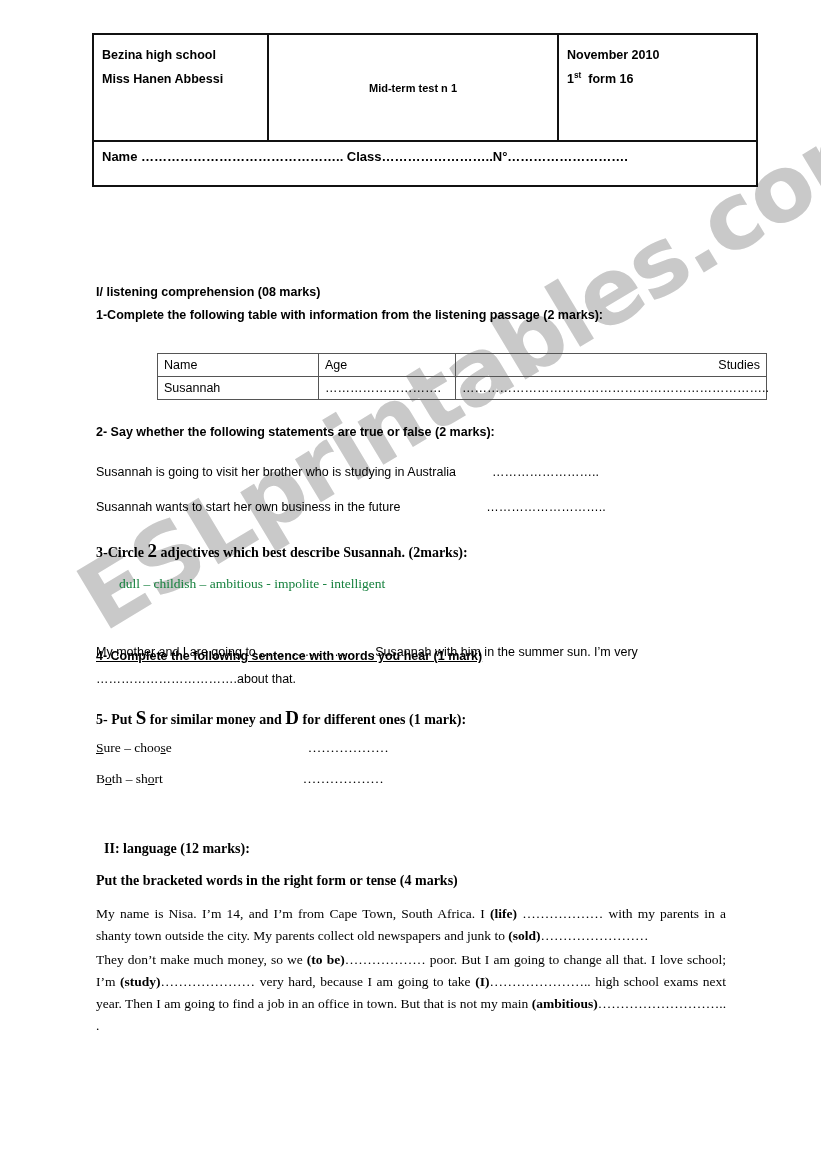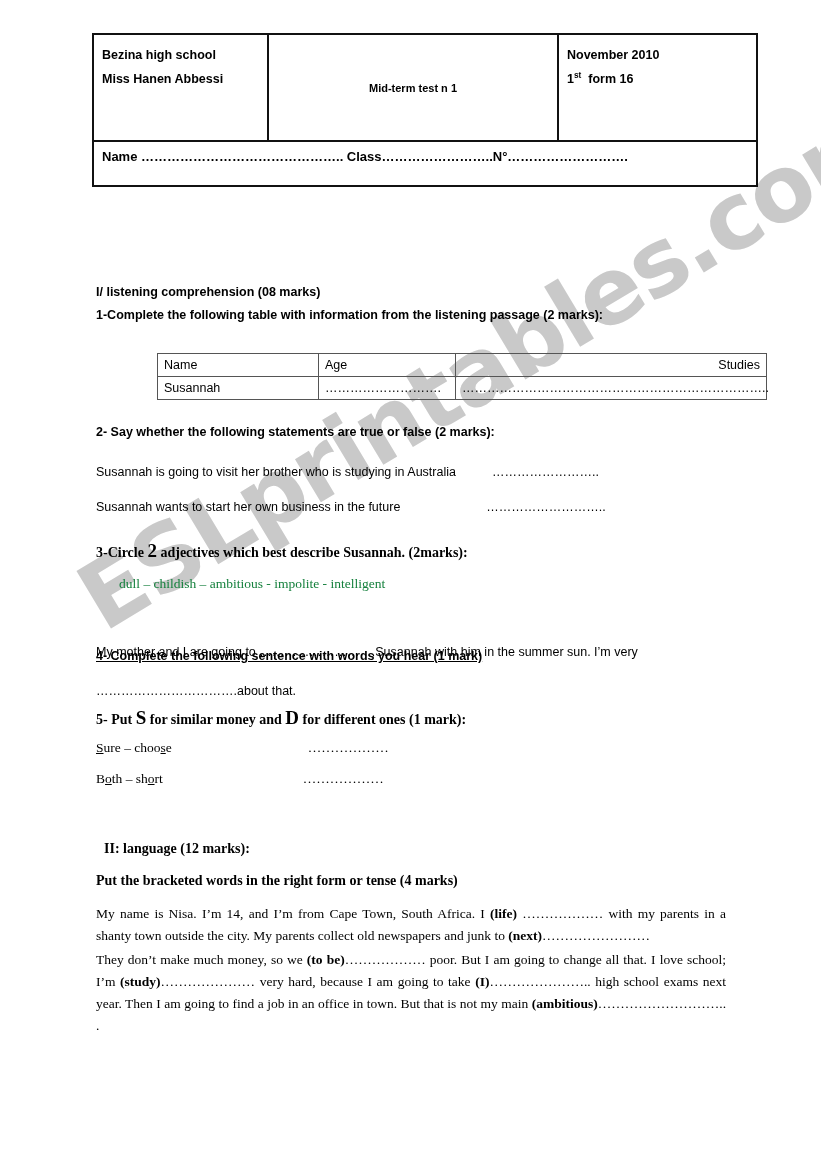--- a/index.html
+++ b/index.html
@@ -217,40 +217,40 @@
     <span>3-Circle </span><span class="bigchar">2</span><span> adjectives which best describe Susannah. (2marks):</span>
   </div>
 
   <div class="blk body-serif" style="top:576px; left:119px; color:#15803d;">dull – childish – ambitious - impolite - intelligent</div>
 
   <div class="blk q-head-sans" style="top:649px;text-decoration:underline;">4- Complete the following sentence with words you hear (1 mark)</div>
 
   <div class="blk body-sans" style="top:645px; width:610px;">
     <span>My mother and I are going to </span><span class="answer-dots">……………………….</span><span>Susannah with him in the summer sun. I’m very</span>
   </div>
-  <div class="blk body-sans" style="top:672px; width:610px;margin-top:12px;">
+  <div class="blk body-sans" style="top:672px; width:610px;">
     <span class="answer-dots">…………………………….</span><span>about that.</span>
   </div>
 
   <div class="blk q-head-serif" style="top:707px;">
     <span>5- Put </span><span class="bigchar">S</span><span> for similar money and </span><span class="bigchar">D</span><span> for different ones (1 mark):</span>
   </div>
 
   <div class="blk body-serif" style="top:740px; width:440px;">
     <span><span class="u">S</span>ure – choo<span class="u">s</span>e</span><span style="display:inline-block;width:136px;"></span><span class="answer-dots">………………</span>
   </div>
   <div class="blk body-serif" style="top:771px; width:440px;">
     <span>B<span class="u">o</span>th – sh<span class="u">o</span>rt</span><span style="display:inline-block;width:140px;"></span><span class="answer-dots">………………</span>
   </div>
 
   <div class="blk q-head-serif" style="top:841px; left:104px;">II: language (12 marks):</div>
 
   <div class="blk q-head-serif" style="top:873px;">Put the bracketed words in the right form or tense (4 marks)</div>
 
   <div class="para" style="top:903px;">
-    <span>My name is Nisa. I’m 14, and I’m from Cape Town, South Africa. I </span><span class="b">(life)</span><span class="answer-dots"> ………………</span><span> with my parents in a shanty town outside the city. My parents collect old newspapers and junk to </span><span class="b">(next)</span><span class="answer-dots">……………………</span>
+    <span>My name is Nisa. I’m 14, and I’m from Cape Town, South Africa. I </span><span class="b">(life)</span><span class="answer-dots"> ………………</span><span> with my parents in a shanty town outside the city. My parents collect old newspapers and junk to </span><span class="b">(sold)</span><span class="answer-dots">……………………</span>
   </div>
 
   <div class="para" style="top:949px;">
     <span> They don’t make much money, so we </span><span class="b">(to be)</span><span class="answer-dots">………………</span><span> poor. But I am going to change all that. I love school; I’m </span><span class="b">(study)</span><span class="answer-dots">…………………</span><span> very hard, because I am going to take </span><span class="b">(I)</span><span class="answer-dots">…………………..</span><span> high school exams next year. Then I am going to find a job in an office in town. But that is not my main </span><span class="b">(ambitious)</span><span class="answer-dots">………………………..</span><span> .</span>
   </div>
 
 </div>
 
 </body></html>

